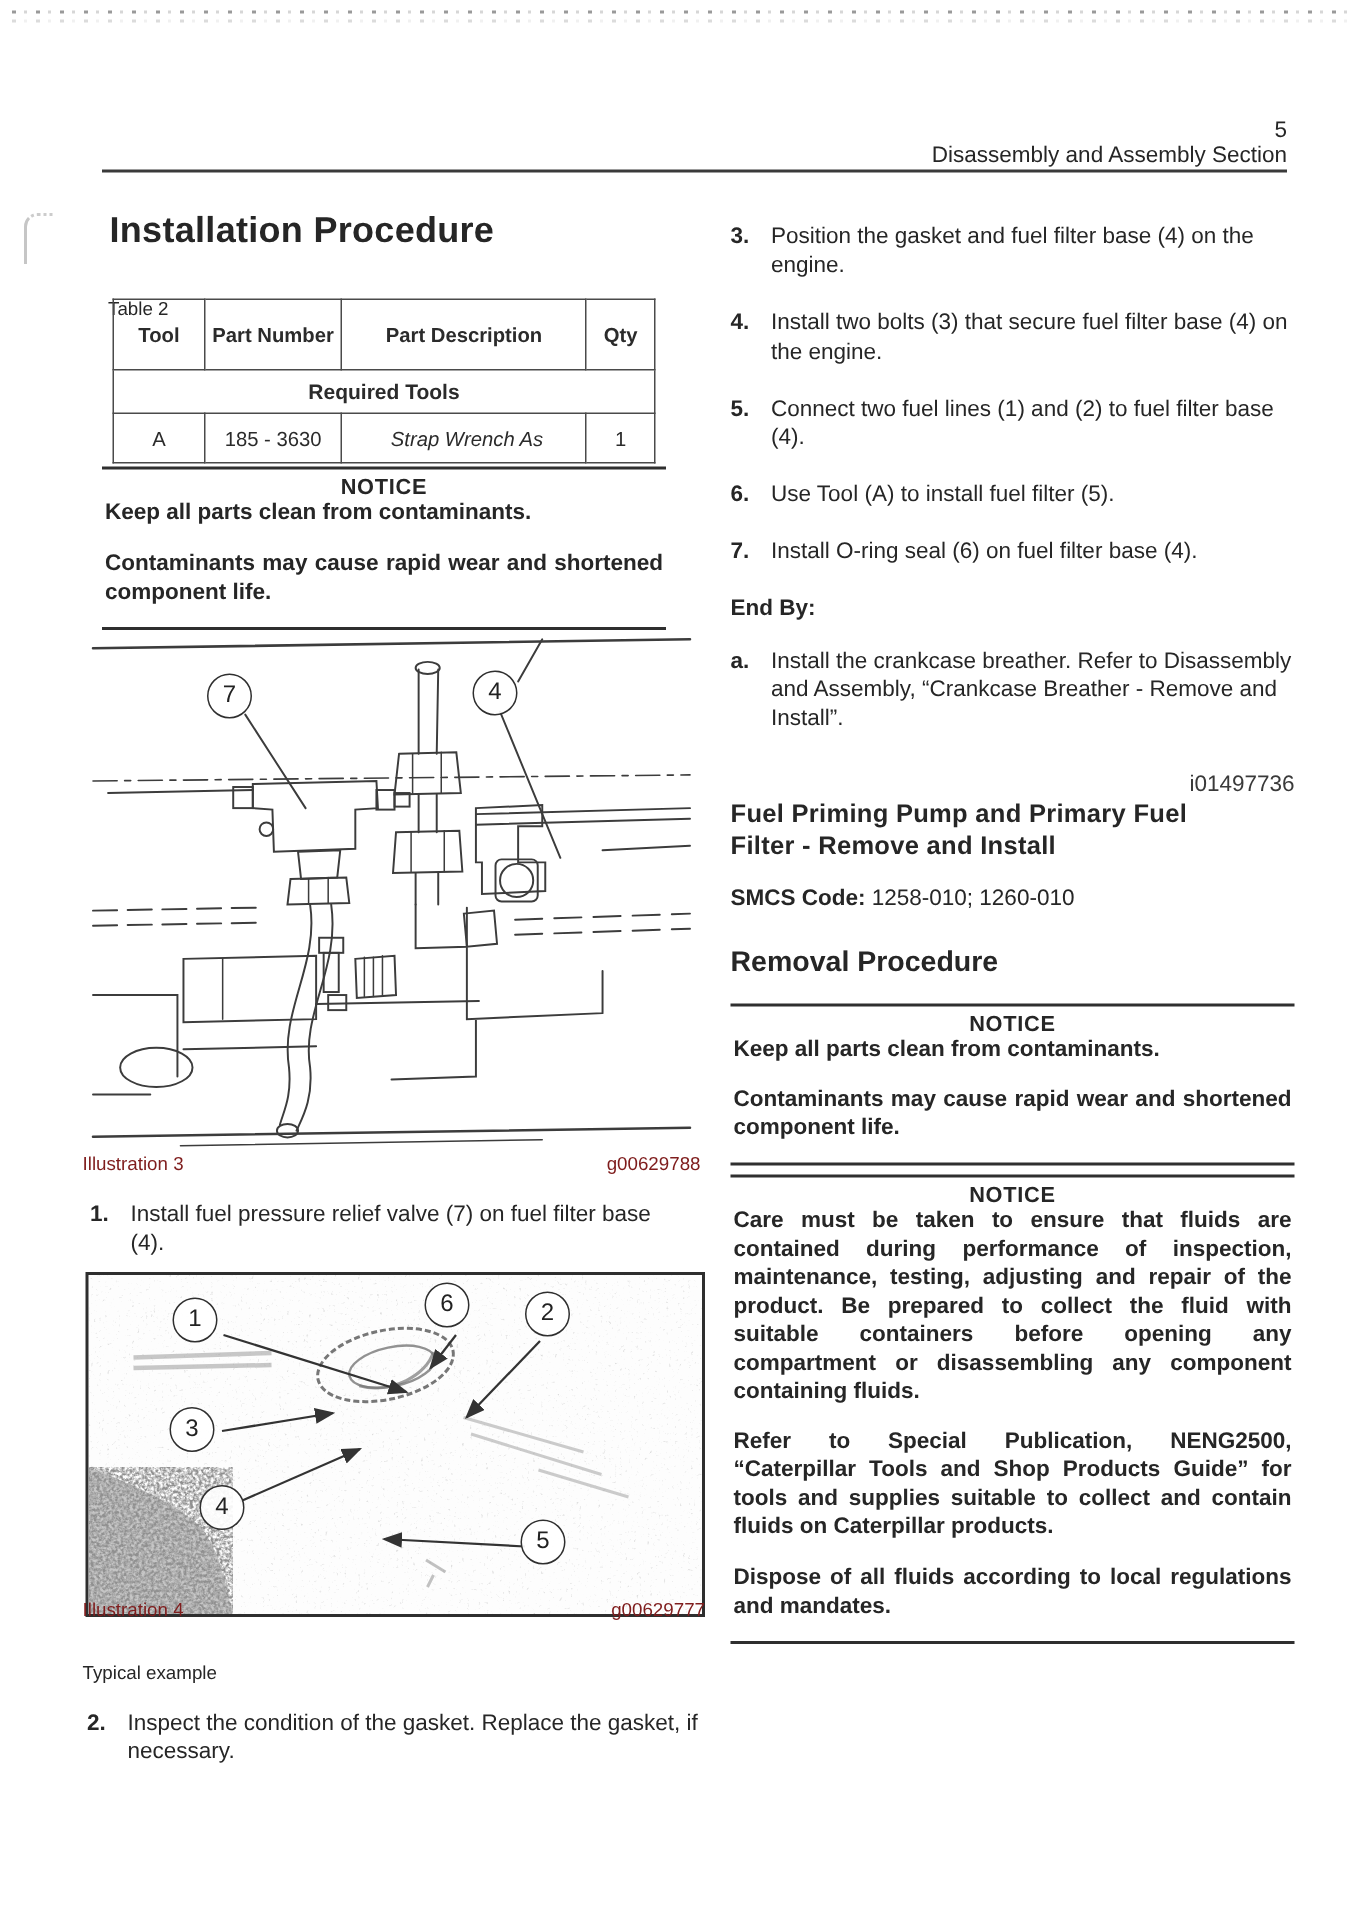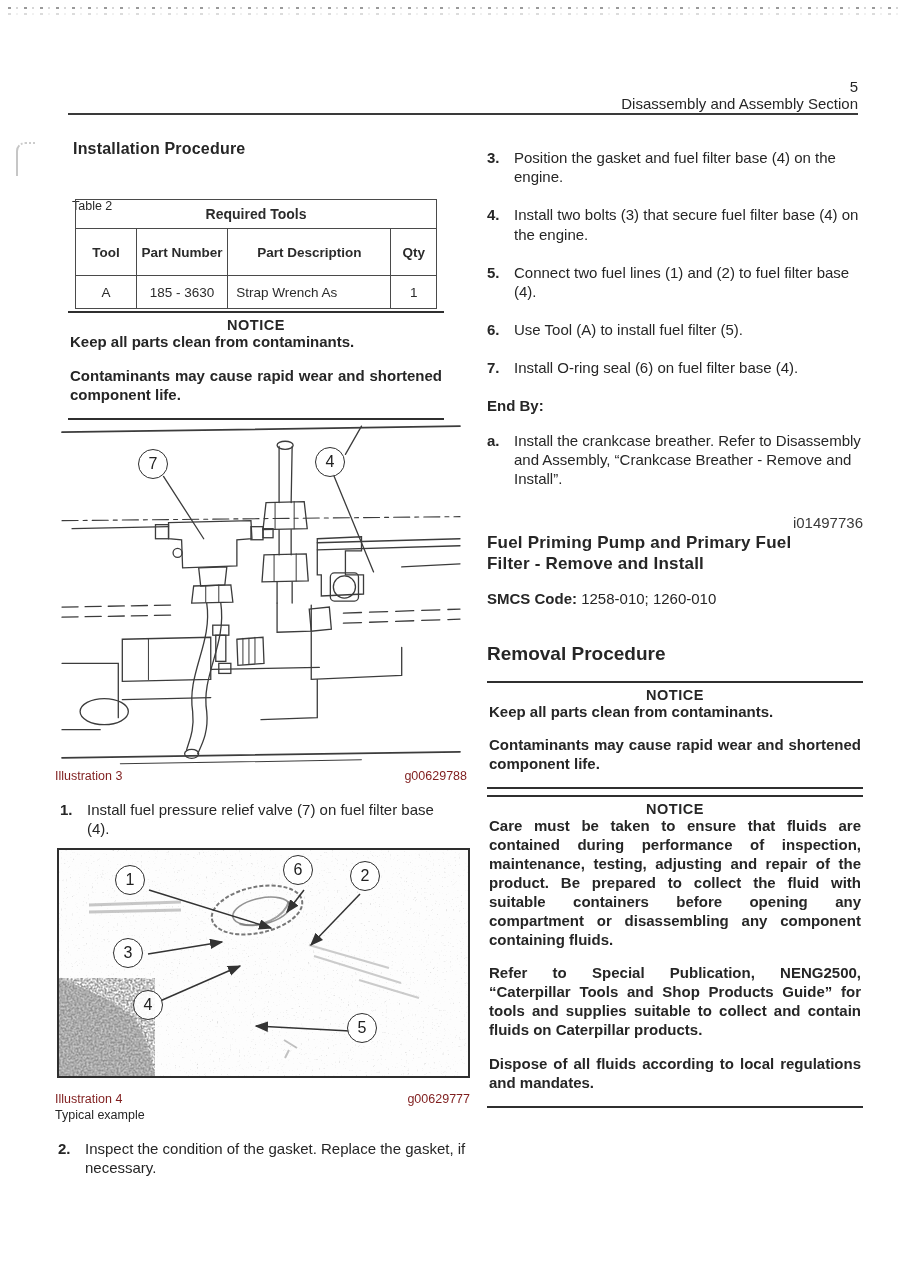--- a/index.html
+++ b/index.html
@@ -12,60 +12,60 @@
   .scan-dots{position:absolute;left:8px;right:8px;height:2px;
     background-image:repeating-linear-gradient(90deg,rgba(70,70,70,.55) 0 3px,transparent 3px 8px,rgba(70,70,70,.22) 8px 10px,transparent 10px 16px);}
   .scan-dots.row2{opacity:.35;}
   .margin-bracket{position:absolute;left:16px;top:142px;width:18px;height:32px;
     border-left:2px solid #c6c6c6;border-top:2px dotted #cccccc;border-top-left-radius:9px;}
   
   .pageno{position:absolute;top:78px;right:52px;font-size:15px;}
   .section-title{position:absolute;top:95px;right:52px;font-size:15px;}
   .header-rule{position:absolute;top:113px;left:68px;width:790px;height:2px;background:#3a3a3a;}
   
-  .h1{font-weight:bold;font-size:16px;letter-spacing:.2px;}
+  .h1{font-weight:bold;font-size:24px;letter-spacing:.2px;}
   
   .heading-left{position:absolute;left:73px;top:140px;}
   .table-label{position:absolute;left:72px;top:199px;font-size:12.5px;}
   .tools-table{position:absolute;left:75px;top:199px;width:362px;border-collapse:collapse;}
   .tools-table td,.tools-table th{border:1.5px solid #4a4a4a;font-size:13.5px;color:#2b2b2b;padding:2px 4px;}
   .tools-table .ttl{font-weight:bold;font-size:14px;text-align:center;height:24px;}
   .tools-table th{font-weight:bold;text-align:center;height:42px;}
   .tools-table .data td{height:28px;text-align:center;}
-  .tools-table .data td.desc{text-align:left;padding-left:8px;}
+  .tools-table .data td.desc{text-align:center;padding-left:8px;font-style:italic;}
   .notice-box{border-top:2.5px solid #2f2f2f;border-bottom:2.5px solid #2f2f2f;padding:3px 2px 13px 2px;font-weight:bold;}
   .notice-box .ntitle{text-align:center;font-size:14.5px;letter-spacing:.5px;margin:1px 0 0 0;}
   .notice-box p{margin:0 0 0 0;font-size:15px;line-height:1.26;text-align:justify;}
   .notice-box p + p{margin-top:15px;}
   .notice-left{position:absolute;left:68px;top:311px;width:372px;}
   
   .ill3{position:absolute;left:60px;top:416px;width:402px;height:350px;}
   .ill4{position:absolute;left:57px;top:848px;width:413px;height:230px;border:2px solid #2e2e2e;box-sizing:border-box;background:#fdfdfd;}
   .ill-caption{position:absolute;display:flex;justify-content:space-between;font-size:12.5px;color:#7f1d1d;}
   .cap3{left:55px;top:769px;width:412px;}
-  .cap4{left:55px;top:1092px;width:415px;}
+  .cap4{left:55px;top:1066px;width:415px;}
   .typical{position:absolute;left:55px;top:1108px;font-size:12.5px;}
   .callout{position:absolute;width:30px;height:30px;border:1.7px solid #2f2f2f;border-radius:50%;
     background:rgba(255,255,255,.92);display:flex;align-items:center;justify-content:center;
     font-size:16px;color:#222;box-sizing:border-box;}
   
   .step{display:flex;font-size:15px;line-height:1.28;}
   .step .n{font-weight:bold;width:27px;flex:none;}
   .step .t{flex:1;}
   .step1{position:absolute;left:60px;top:800px;width:398px;}
   .step2{position:absolute;left:58px;top:1139px;width:408px;}
   
   .rcol{position:absolute;left:487px;top:148px;width:376px;}
   .rcol .step{margin-bottom:19px;}
   .endby{font-weight:bold;font-size:15px;margin:7px 0 17px 0;}
   .doc-id{text-align:right;font-size:15px;color:#3a3a3a;margin:26px 0 2px 0;}
   .big-heading{font-weight:bold;font-size:17px;line-height:1.22;letter-spacing:.2px;max-width:345px;}
   .smcs{font-size:15px;margin-top:15px;}
   .smcs .lbl{font-weight:bold;}
-  .sub-heading{font-weight:bold;font-size:19px;margin-top:36px;}
+  .sub-heading{font-weight:bold;font-size:19px;margin-top:24px;}
   .rnotice1{margin-top:16px;}
   .rnotice2{margin-top:6px;}
   svg{display:block;}
 </style>
 </head>
 <body>
 
 <div class="page">
 
   <div class="scan-dots" style="top:7px"></div>
@@ -75,28 +75,28 @@
   <div class="pageno">5</div>
   <div class="section-title">Disassembly and Assembly Section</div>
   <div class="header-rule"></div>
 
   <div class="heading-left h1">Installation Procedure</div>
   <div class="table-label">Table 2</div>
 
   <table class="tools-table">
     <tbody>
         <tr>
-          <td class="ttl" colspan="4">Required Tools</td>
-        </tr>
-    <tr>
       <th style="width:58px">Tool</th>
       <th style="width:90px">Part Number</th>
       <th style="width:174px">Part Description</th>
       <th style="width:40px">Qty</th>
     </tr>
+    <tr>
+          <td class="ttl" colspan="4">Required Tools</td>
+        </tr>
     <tr class="data">
       <td>A</td>
       <td>185 - 3630</td>
       <td class="desc">Strap Wrench As</td>
       <td>1</td>
     </tr>
   </tbody>
     </table>
 
   <div class="notice-box notice-left">

